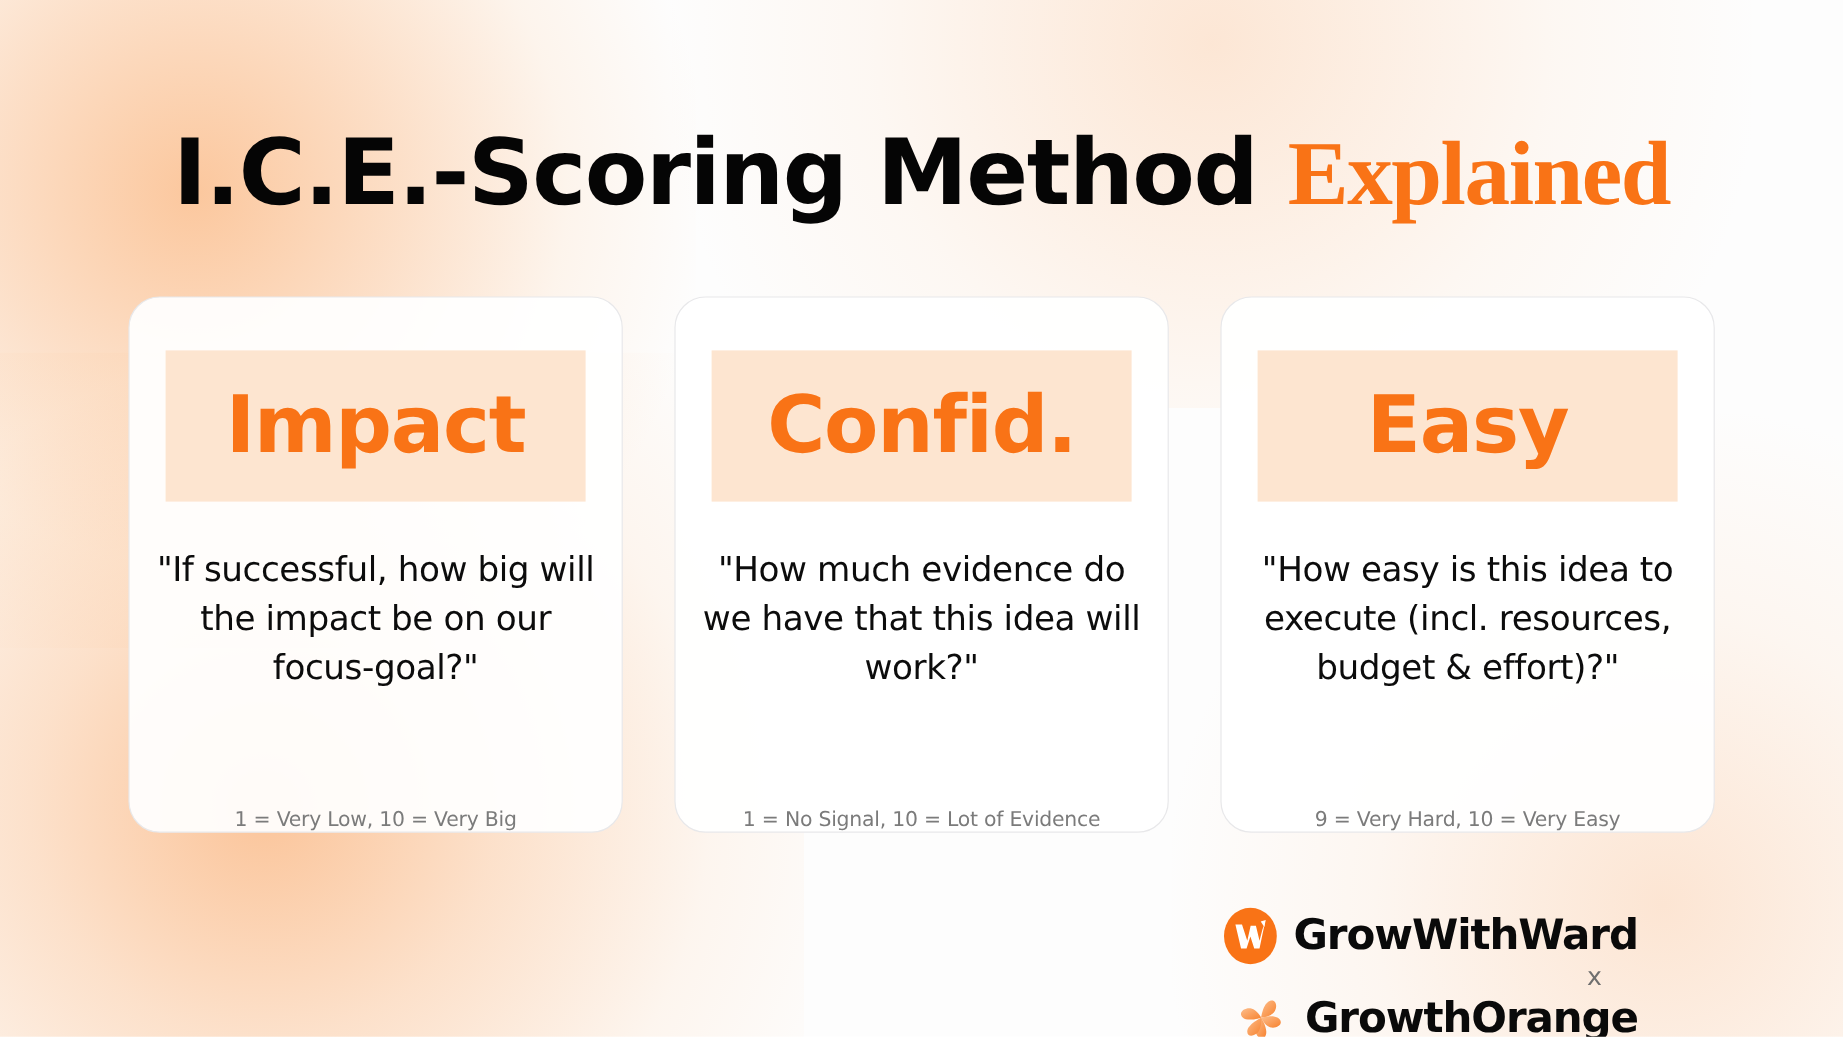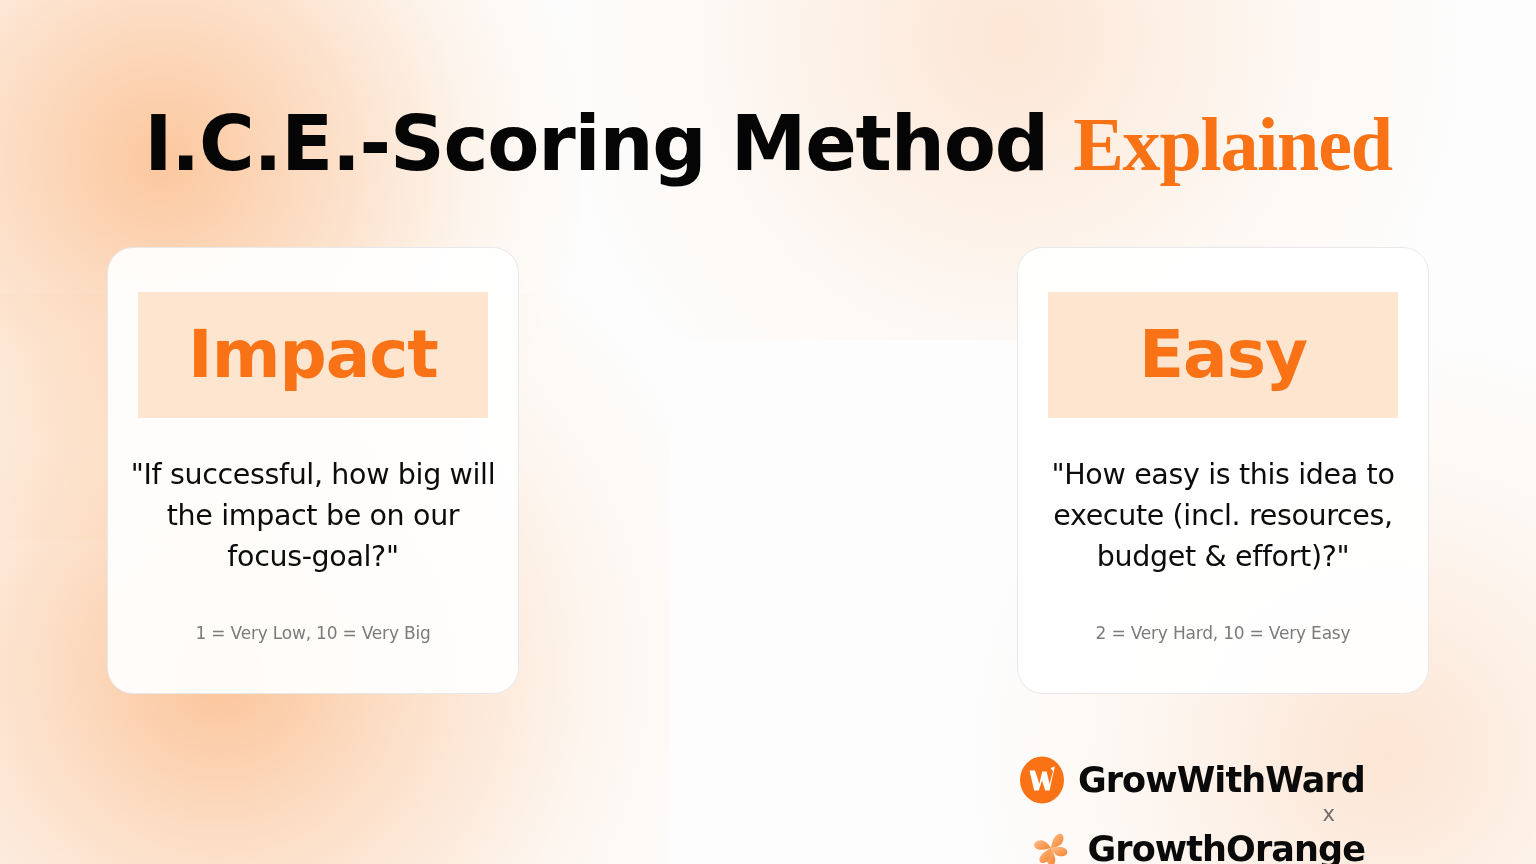--- a/index.html
+++ b/index.html
@@ -135,21 +135,20 @@
     text-align:center;
     font-family:"DejaVu Sans", sans-serif;
     font-size:28.5px;
     font-weight:400;
     color:#0c0c0c;
     line-height:1.44;
     letter-spacing:-0.35px;
   }
   .card-scale {
     margin-top:auto;
-    margin-bottom:50px;
     text-align:left;
     font-family:"DejaVu Sans", sans-serif;
     font-size:17px;
     font-weight:400;
     color:#7b7b7b;
     letter-spacing:-0.2px;
     white-space:nowrap;
   }
 
   
@@ -207,27 +206,34 @@
   <div id="cards">
 
     <div class="card">
       <div class="card-band">
         <span class="card-band-text">Impact</span>
       </div>
       <div class="card-quote">"If successful, how big will the impact be on our focus-goal?"</div>
       <div class="card-scale">1 = Very Low, 10 = Very Big</div>
     </div>
 
+    <div class="card">
+      <div class="card-band">
+        <span class="card-band-text">Confid.</span>
+      </div>
+      <div class="card-quote">"How much evidence do we have that this idea will work?"</div>
+      <div class="card-scale">1 = No Signal, 10 = Lot of Evidence</div>
+    </div>
 
     <div class="card">
       <div class="card-band">
         <span class="card-band-text">Easy</span>
       </div>
       <div class="card-quote">"How easy is this idea to execute (incl. resources, budget &amp; effort)?"</div>
-      <div class="card-scale">2 = Very Hard, 10 = Very Easy</div>
+      <div class="card-scale">9 = Very Hard, 10 = Very Easy</div>
     </div>
 
   </div>
 
   <div id="footer">
 
     <div class="brand">
       <svg class="logo-mark" viewBox="0 0 46 48">
         <ellipse cx="23" cy="24" rx="22" ry="23.5" fill="#F97316"></ellipse>
         <path d="M10.5 14.5 L15.2 34.5 L19.8 34.5 L23 24.5 L26.2 34.5 L30.6 34.5 L33.2 22.0

